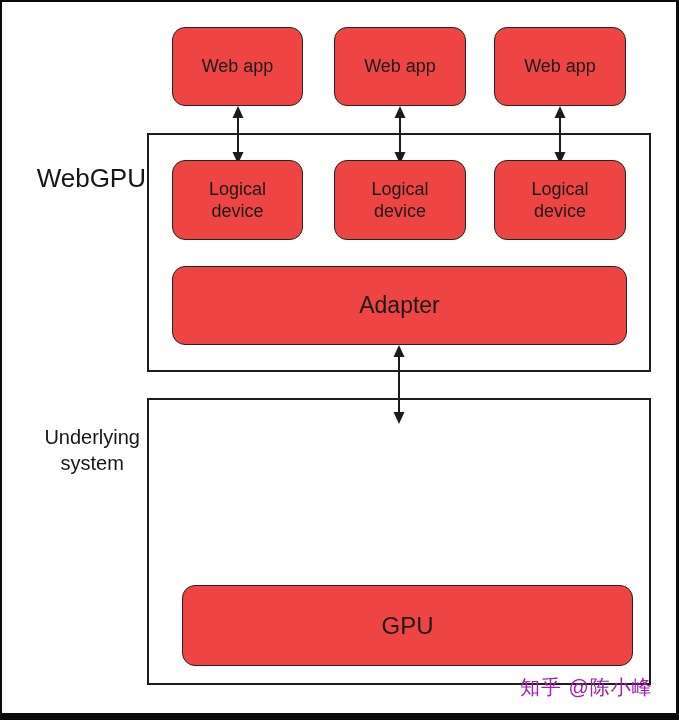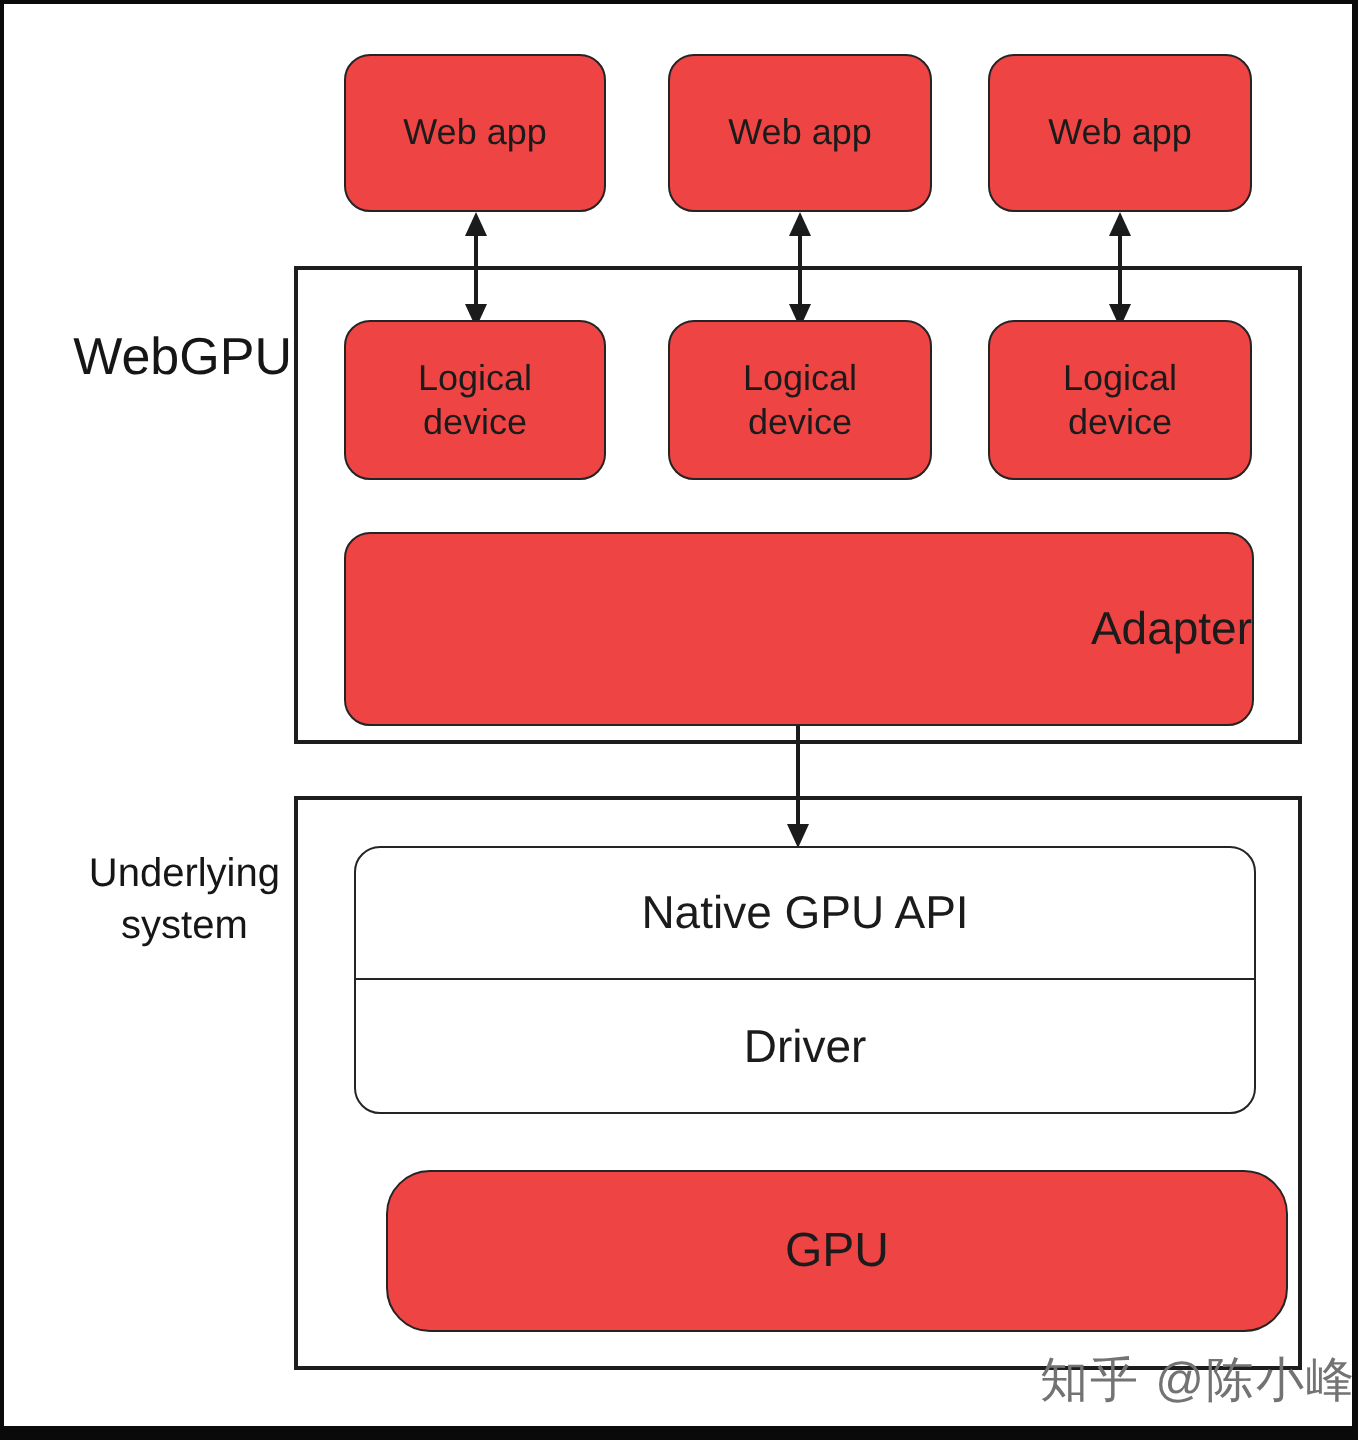--- a/index.html
+++ b/index.html
@@ -65,22 +65,22 @@
     text-align: center;
   }
   .stack .cell.top { height: 65px; border-bottom: 1.5px solid #242424; }
   .stack .cell.bottom { flex: 1; }
   .arrow-layer { left: 0; top: 0; width: 674px; height: 711px; pointer-events: none; }
   .watermark {
     position: absolute;
     left: 518px;
     top: 672px;
     width: 145px;
-    font-size: 24px;
-    color: #737373;
+    font-size: 20px;
+    color: #a21caf;
     letter-spacing: 1px;
     white-space: nowrap;
     z-index: 5;
   }
 </style>
 </head>
 <body>
 
 <div class="canvas">
 
@@ -129,41 +129,33 @@
   </div>
   <div class="abs node small-label" style="left:332px; top:158px; width:132px; height:80px;">
     <span>Logical
 device</span>
   </div>
   <div class="abs node small-label" style="left:492px; top:158px; width:132px; height:80px;">
     <span>Logical
 device</span>
   </div>
 
-  <div class="abs node big-label" style="left:170px; top:264px; width:455px; height:97px;justify-content:flex-end;">
+  <div class="abs node big-label" style="left:170px; top:264px; width:455px; height:79px;">
     <span>Adapter</span>
   </div>
 
   <div class="abs container" style="left:145px; top:396px; width:504px; height:287px;"></div>
 
   <div class="abs group-label underlying-label" style="left:6px; top:420px; width:132px; height:58px;">
     <span>Underlying
 system</span>
   </div>
 
-  <div class="abs stack" style="left:175px; top:421px; width:451px; height:134px;">
-    <div class="cell top big-label">
-      <span>Native GPU API</span>
-    </div>
-    <div class="cell bottom big-label">
-      <span>Driver</span>
-    </div>
-  </div>
 
-  <div class="abs node gpu-label" style="left:191px; top:583px; width:451px; height:81px;border-radius:22px;">
+  <div class="abs node gpu-label" style="left:180px; top:583px; width:451px; height:81px;">
     <span>GPU</span>
   </div>
 
   <div class="watermark">
     <span>知乎 @陈小峰</span>
   </div>
 
 </div>
 
 </body></html>

